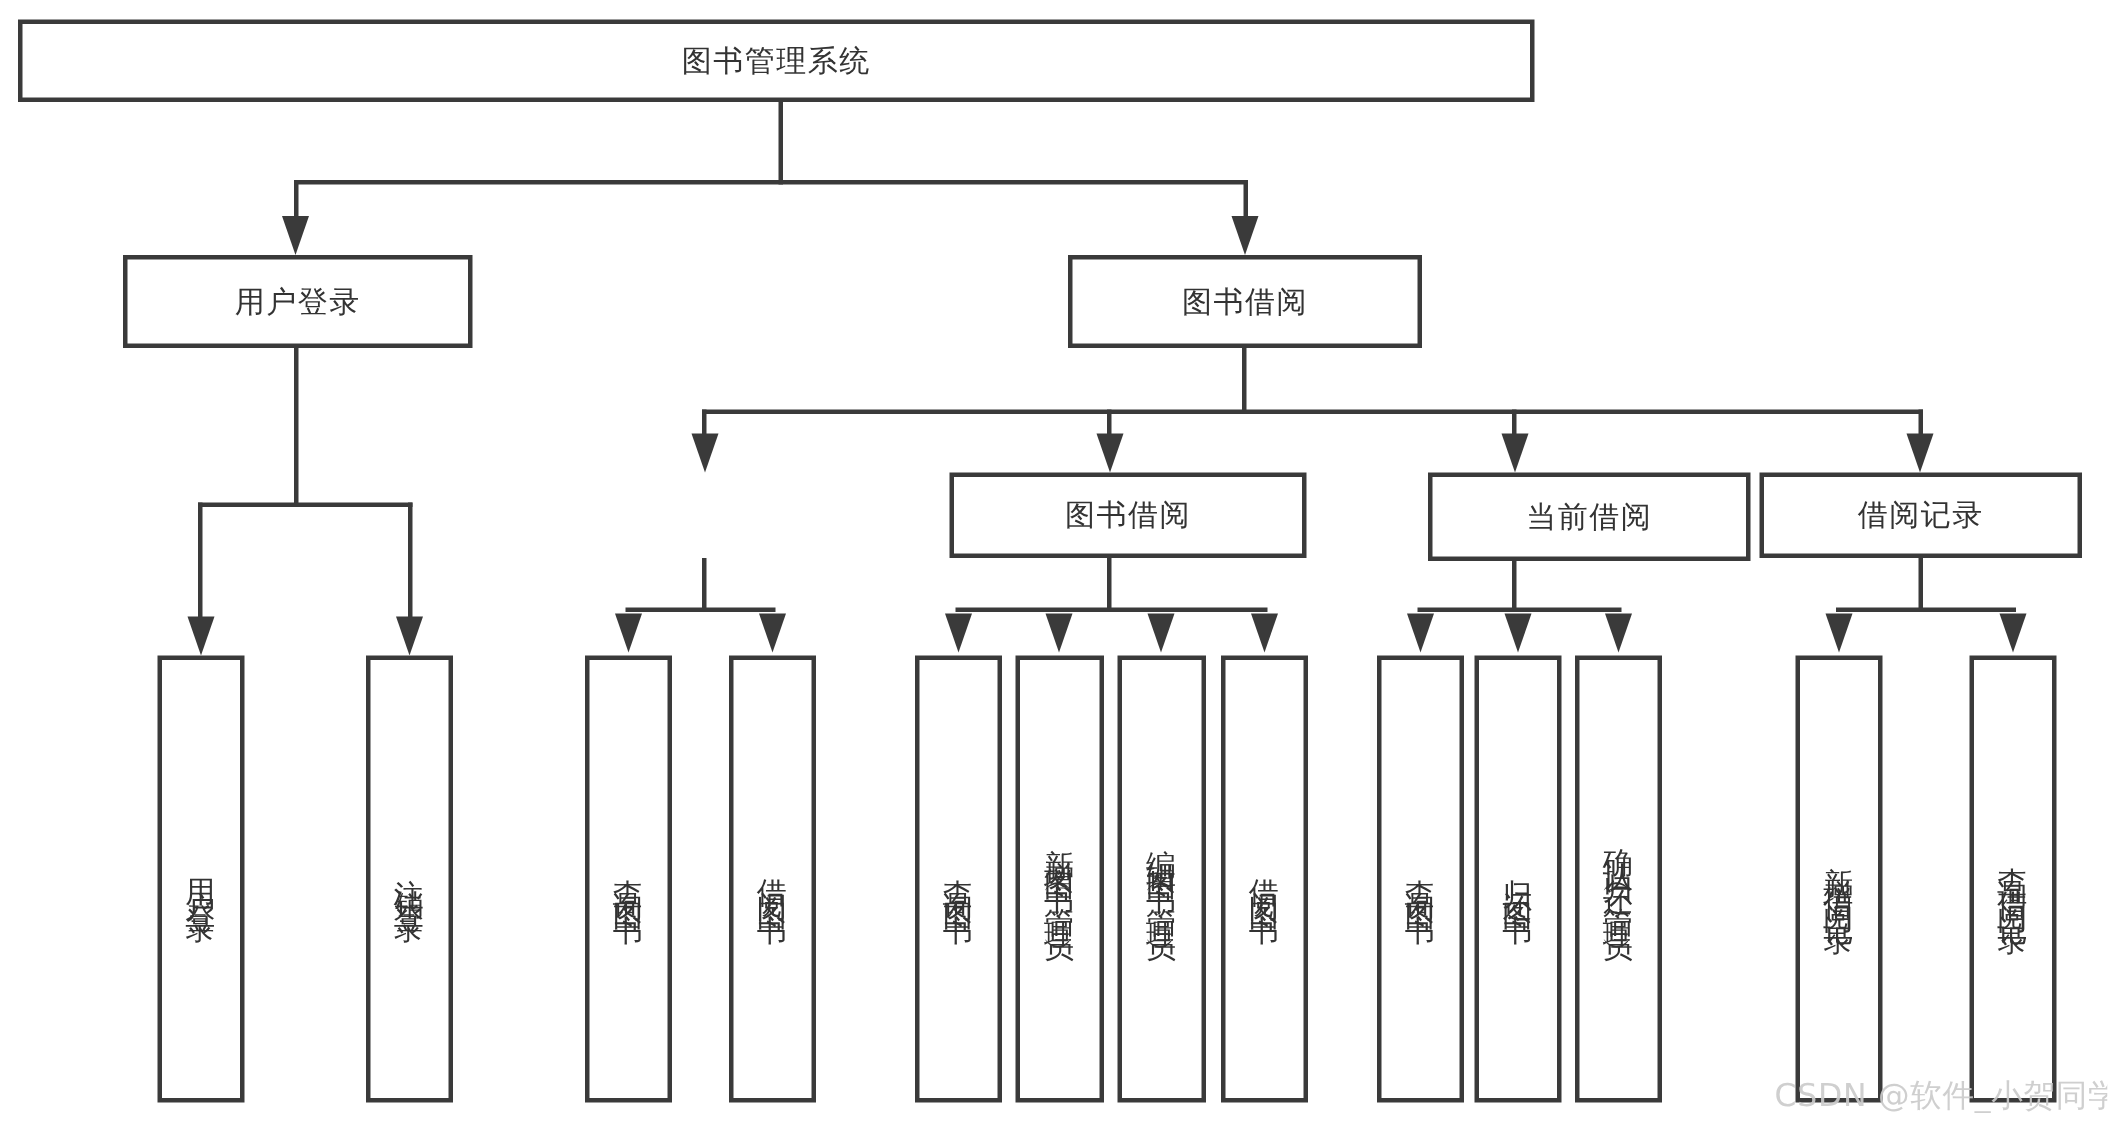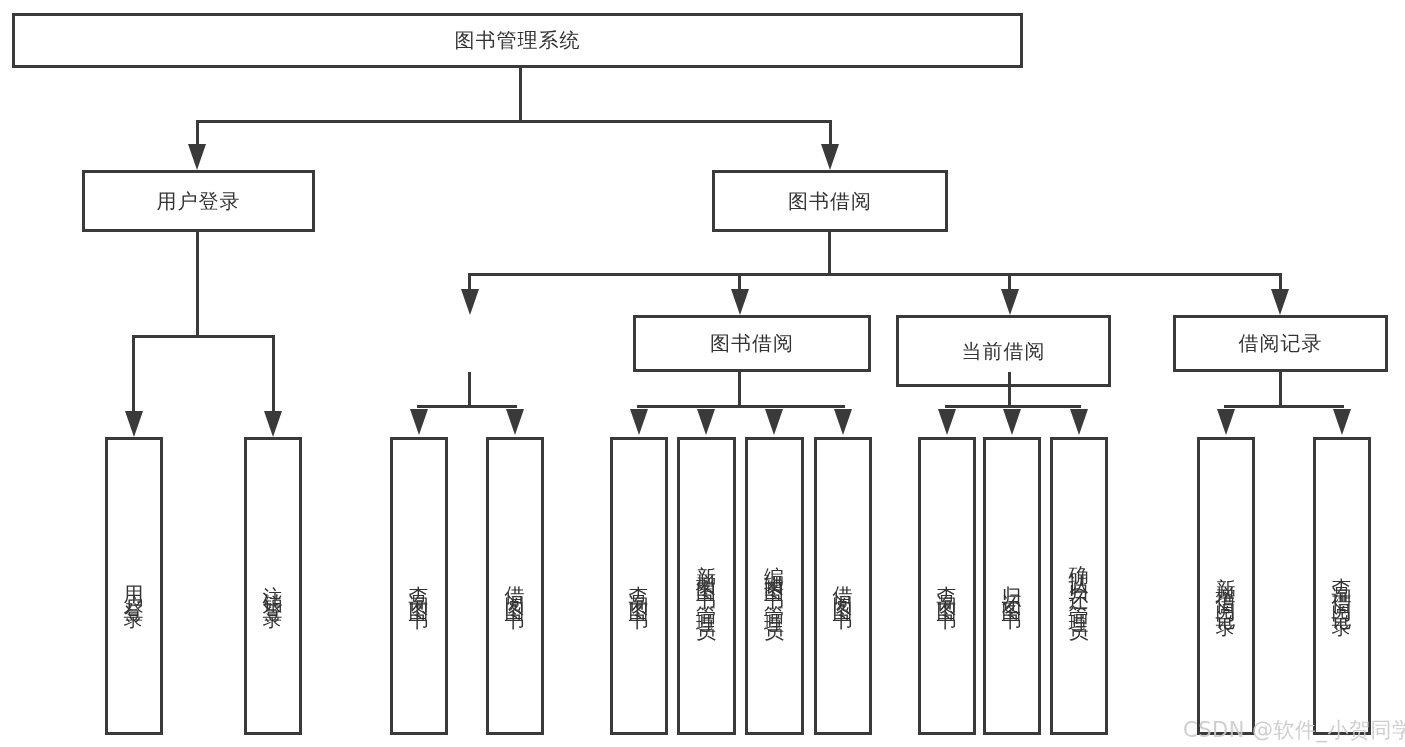--- a/index.html
+++ b/index.html
@@ -93,21 +93,21 @@
   <div class="line" style="left:1008px;top:273px;width:3px;height:20px;"></div>
   <div class="line" style="left:1279px;top:273px;width:3px;height:20px;"></div>
   <div class="arrow" style="left:461px;top:289px;"></div>
   <div class="arrow" style="left:731px;top:289px;"></div>
   <div class="arrow" style="left:1001px;top:289px;"></div>
   <div class="arrow" style="left:1271px;top:289px;"></div>
 
   <div class="box h" style="left:633px;top:315px;width:238px;height:57px;text-align:center;">
     <span>图书借阅</span>
   </div>
-  <div class="box h" style="left:896px;top:315px;width:215px;height:72px;">
+  <div class="box h" style="left:952px;top:315px;width:215px;height:59px;">
     <span>当前借阅</span>
   </div>
   <div class="box h" style="left:1173px;top:315px;width:215px;height:57px;">
     <span>借阅记录</span>
   </div>
 
   <div class="line" style="left:468px;top:372px;width:3px;height:36px;"></div>
   <div class="line" style="left:417px;top:405px;width:100px;height:3px;"></div>
   <div class="arrow" style="left:410px;top:409px;"></div>
   <div class="arrow" style="left:506px;top:409px;"></div>

